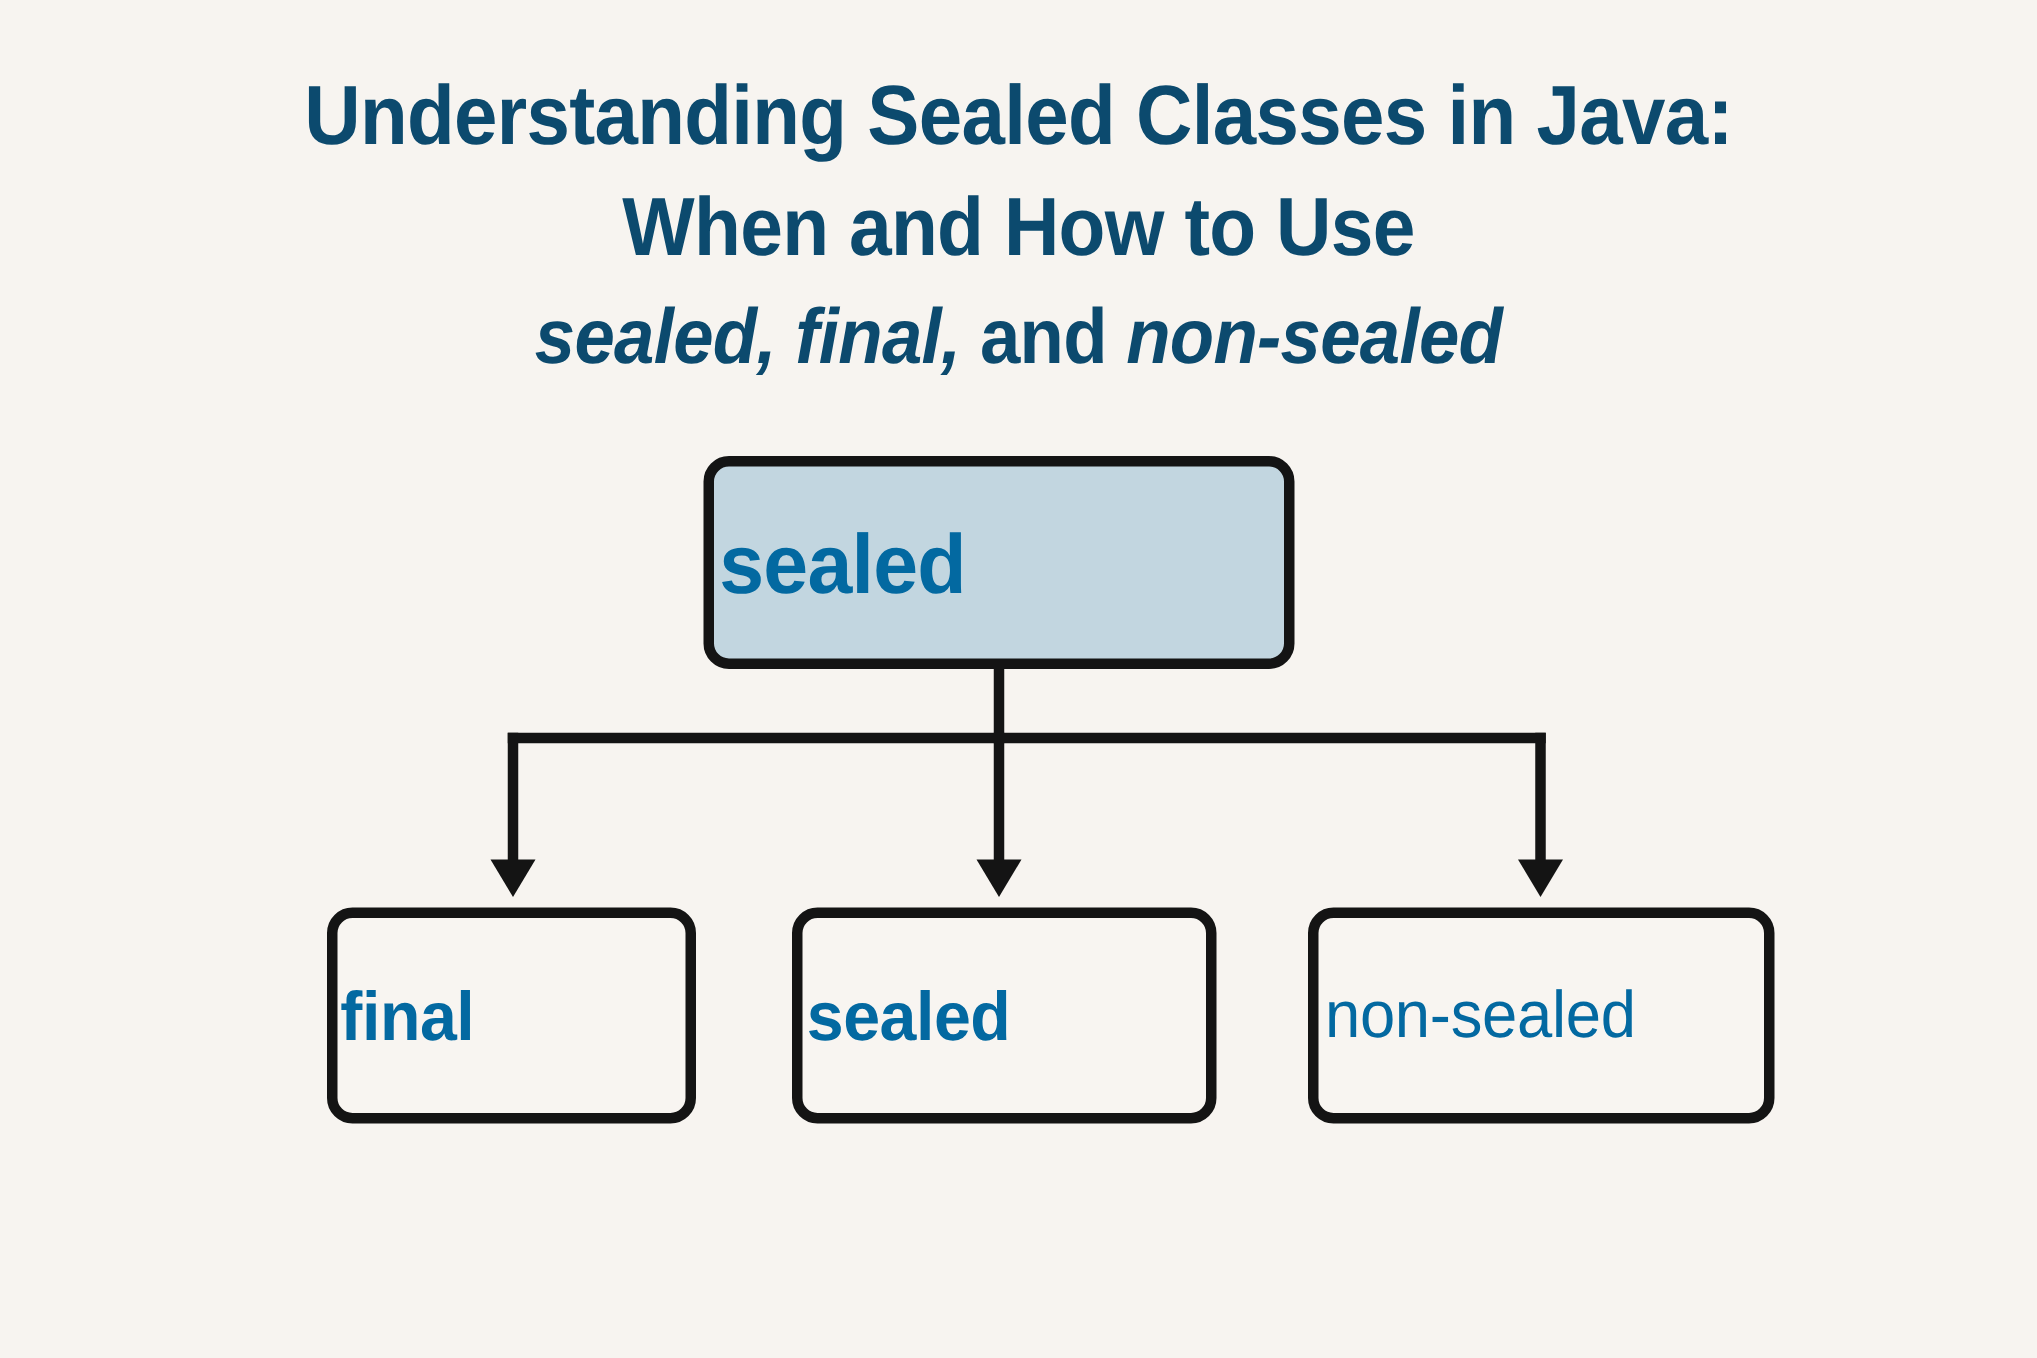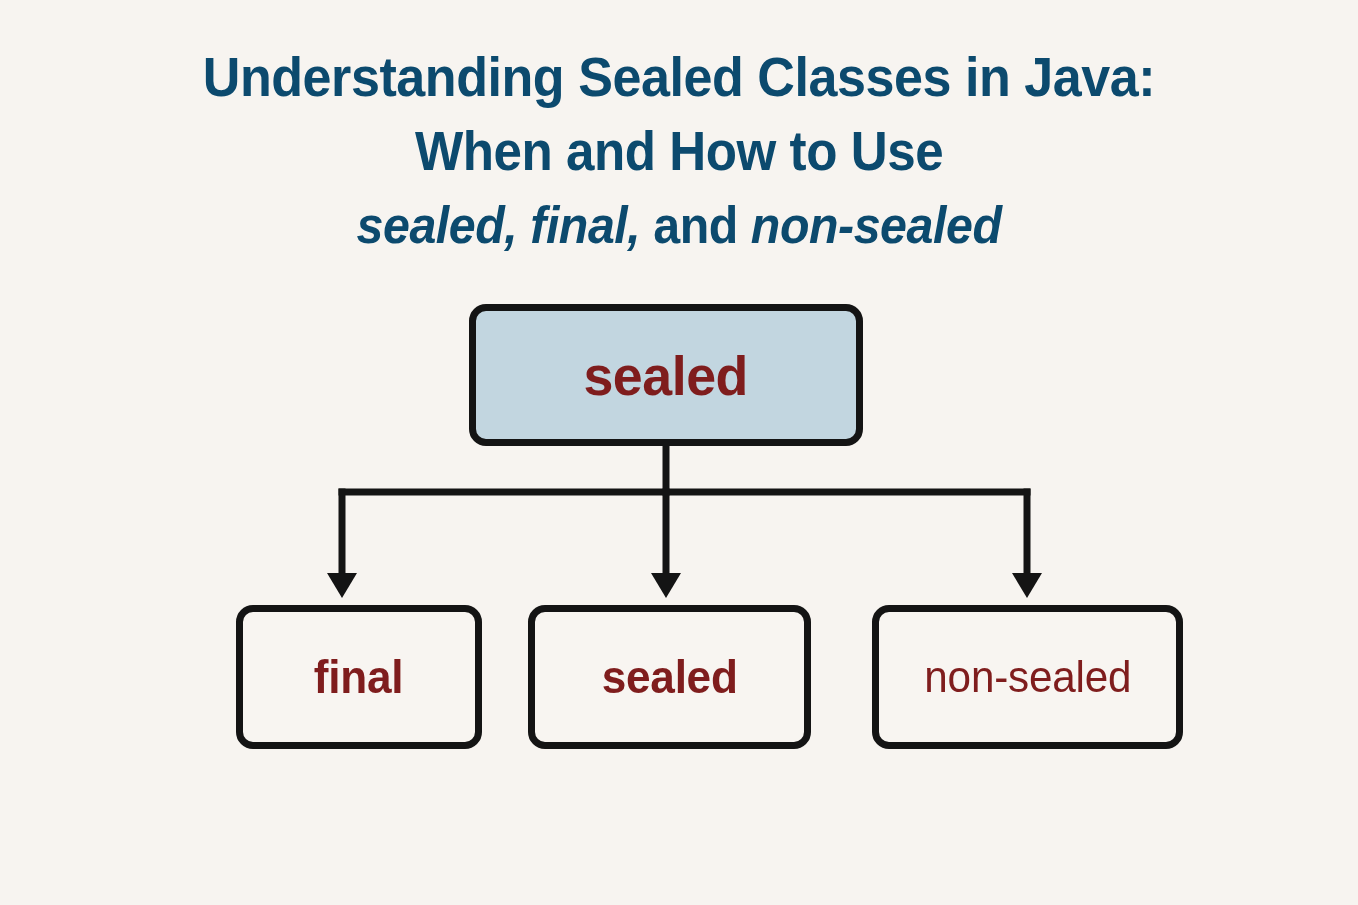--- a/index.html
+++ b/index.html
@@ -64,22 +64,22 @@
   }
 
   
   .node {
     position: absolute;
     box-sizing: border-box;
     border: 7px solid #141414;
     border-radius: 17px;
     display: flex;
     align-items: center;
-    justify-content: center;
-    color: #7f1d1d;
+    justify-content: flex-start;
+    color: #0369a1;
     user-select: none;
   }
 
   #node-root {
     left: 469px;
     top: 304px;
     width: 394px;
     height: 142px;
     background: #c2d6e0;
   }
@@ -88,21 +88,21 @@
     font-weight: 700;
     letter-spacing: -0.5px;
     transform: scaleX(0.96);
   }
 
   .node-leaf {
     top: 605px;
     height: 144px;
     background: #f8f5f1;
   }
-  #node-final   { left: 236px; width: 246px; }
+  #node-final   { left: 218px; width: 246px; }
   #node-sealed  { left: 528px; width: 283px; }
   #node-nonsealed { left: 872px; width: 311px; }
 
   .node-leaf .node-label {
     font-size: 46px;
     font-weight: 700;
     letter-spacing: -0.3px;
     transform: scaleX(0.96);
   }
   #node-nonsealed .node-label {

